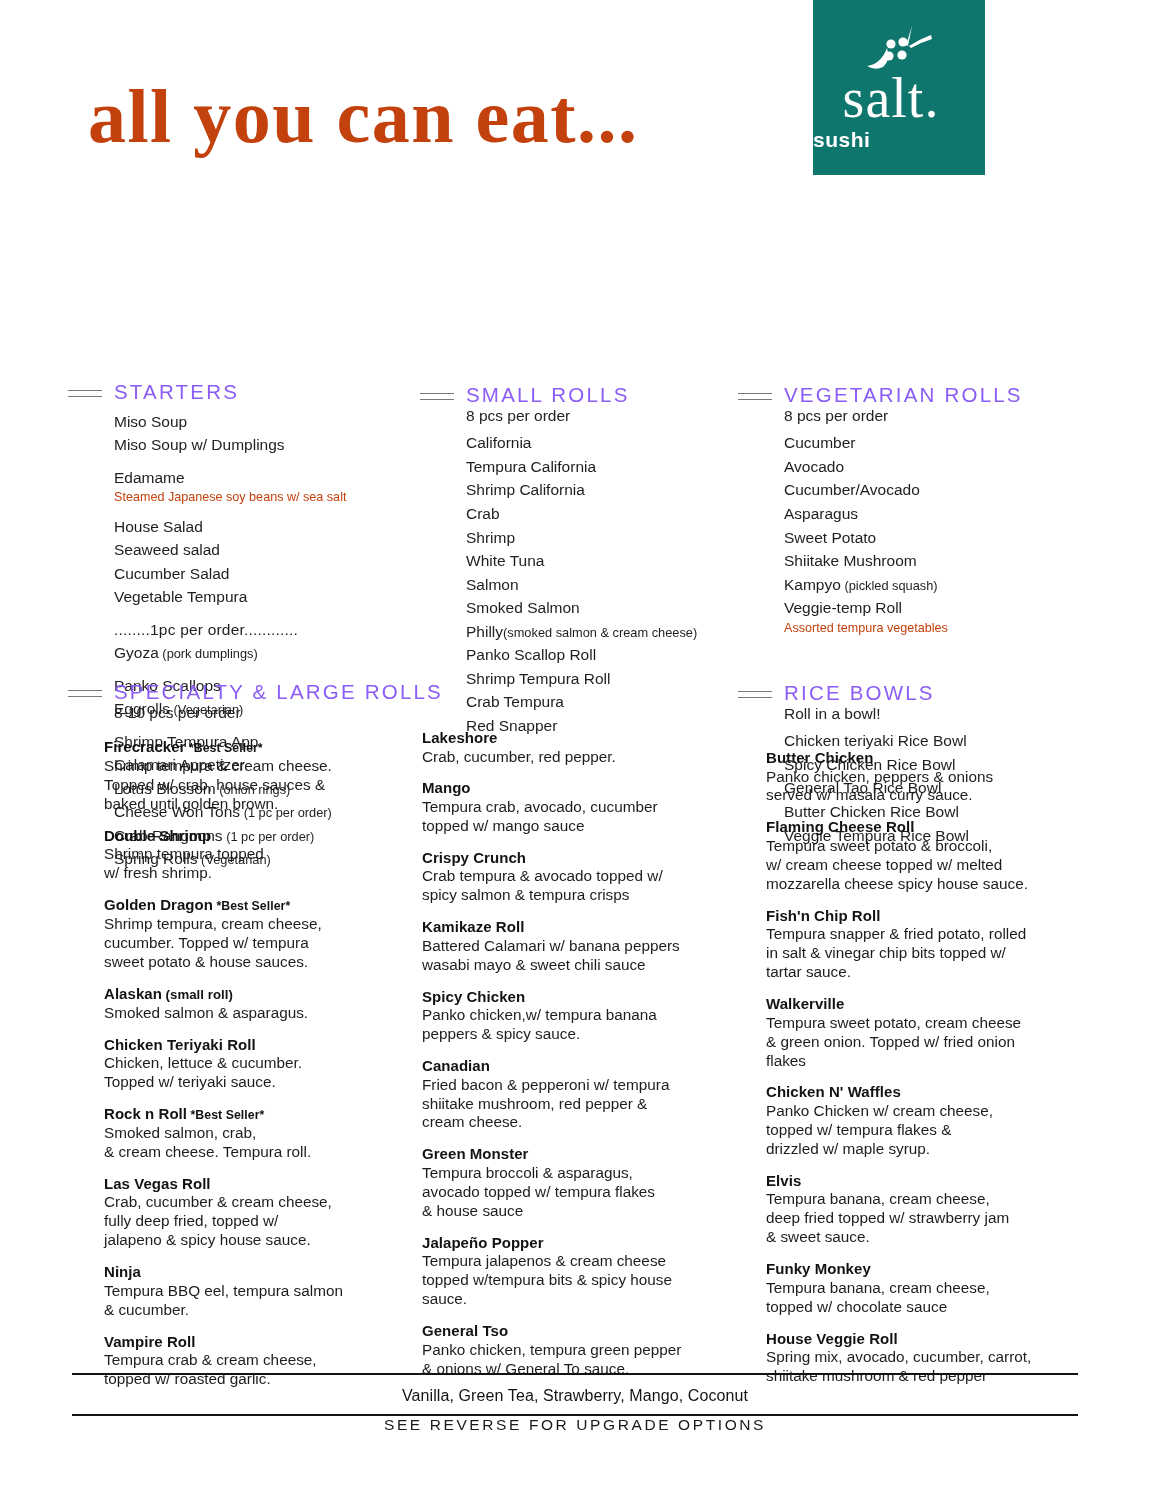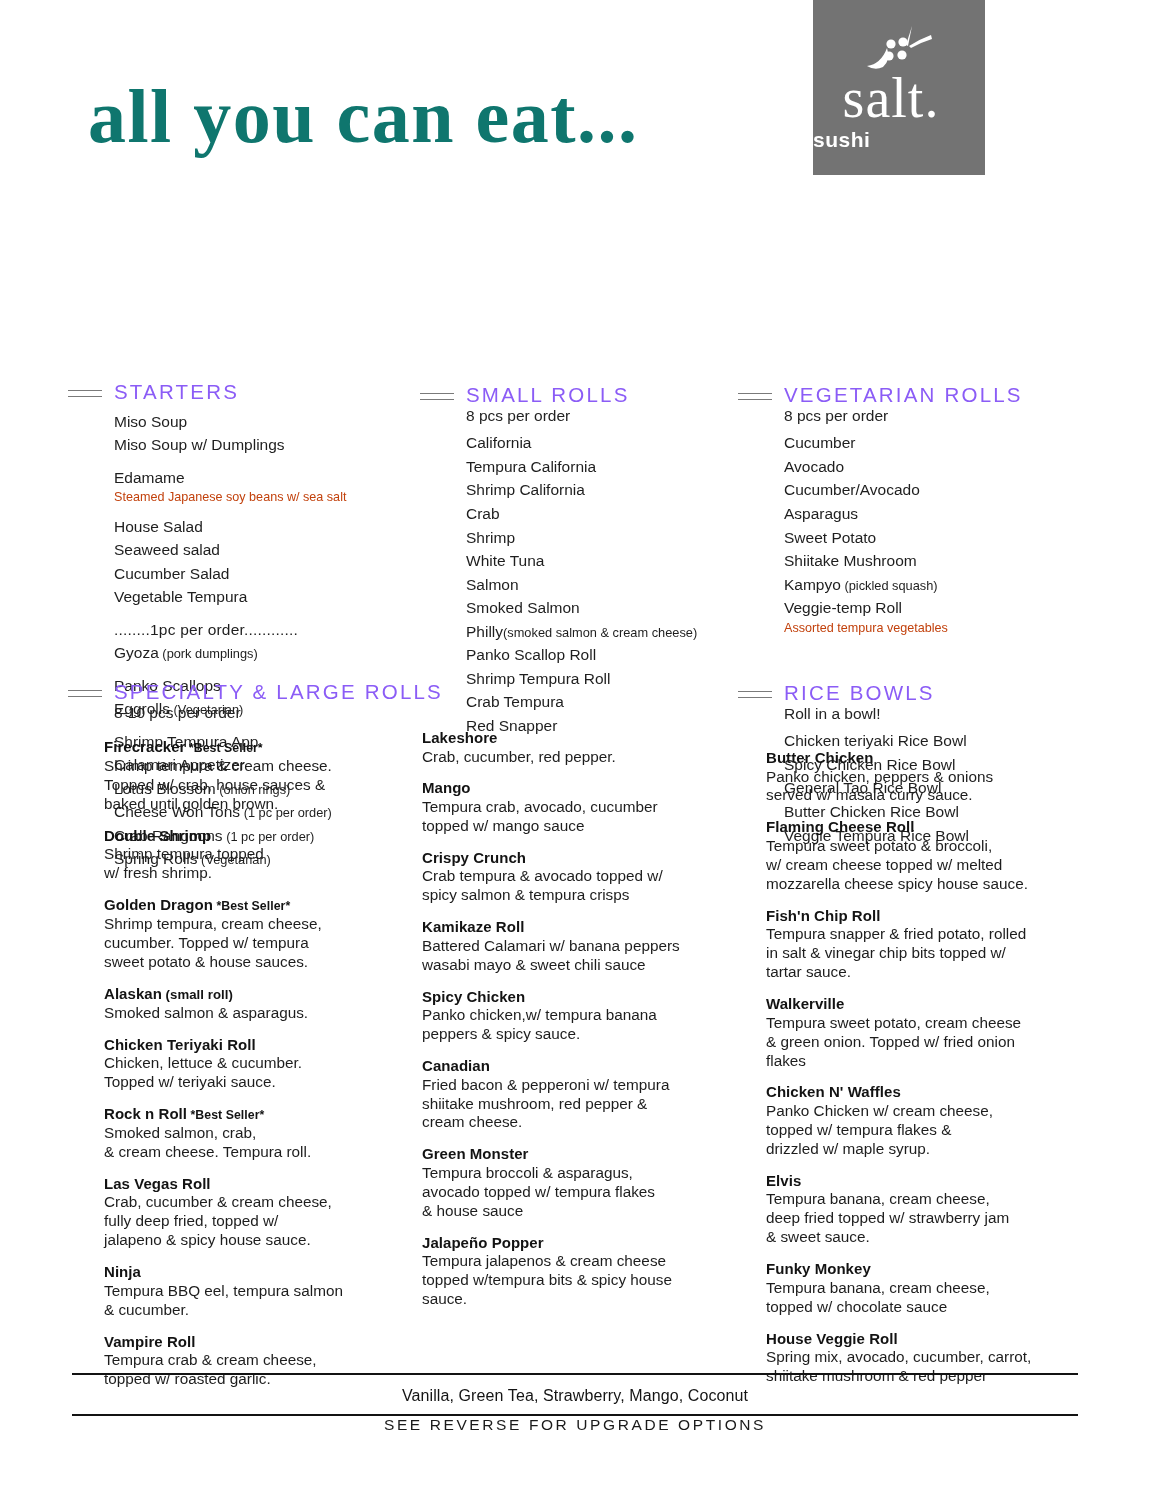--- a/index.html
+++ b/index.html
@@ -11,27 +11,27 @@
     -webkit-font-smoothing:antialiased;
   }
   .page { position:relative; width:1150px; height:1488px; overflow:hidden; }
 
   
   .header { position:relative; height:185px; }
   .title {
     position:absolute; left:88px; top:78px;
     font-family:"Liberation Serif", serif;
     font-size:76px; font-weight:700;
-    letter-spacing:1.5px; color:#0f766e;
+    letter-spacing:1.5px; color:#c2410c;
     line-height:1;
   }
   .logo {
     position:absolute; left:813px; top:0;
     width:172px; height:175px;
-    background:#737373;
+    background:#0f766e;
   }
   .logo-mark { position:absolute; left:52px; top:22px; width:70px; height:56px; }
   .logo-salt {
     position:absolute; left:0; right:16px; top:70px;
     text-align:center;
     font-family:"Liberation Serif", serif;
     font-size:56px; font-weight:400; color:#fff;
     line-height:1; letter-spacing:1px;
   }
   .logo-sushi {
@@ -313,20 +313,25 @@
           <div class="item-desc">Tempura broccoli &amp; asparagus,</div>
           <div class="item-desc">avocado topped w/ tempura flakes</div>
           <div class="item-desc">&amp; house sauce</div>
         </div>
         <div class="item">
           <div class="item-name"><span>Jalapeño Popper</span></div>
           <div class="item-desc">Tempura jalapenos &amp; cream cheese</div>
           <div class="item-desc">topped w/tempura bits &amp; spicy house</div>
           <div class="item-desc">sauce.</div>
         </div>
+        <div class="item">
+          <div class="item-name"><span>General Tso</span></div>
+          <div class="item-desc">Panko chicken, tempura green pepper</div>
+          <div class="item-desc">&amp; onions w/ General To sauce.</div>
+        </div>
       </div>
     <div class="spec-col spec-c3" id="spec3">
         <div class="item">
           <div class="item-name"><span>Butter Chicken</span></div>
           <div class="item-desc">Panko chicken, peppers &amp; onions</div>
           <div class="item-desc">served w/ masala curry sauce.</div>
         </div>
         <div class="item">
           <div class="item-name"><span>Flaming Cheese Roll</span></div>
           <div class="item-desc">Tempura sweet potato &amp; broccoli,</div>

